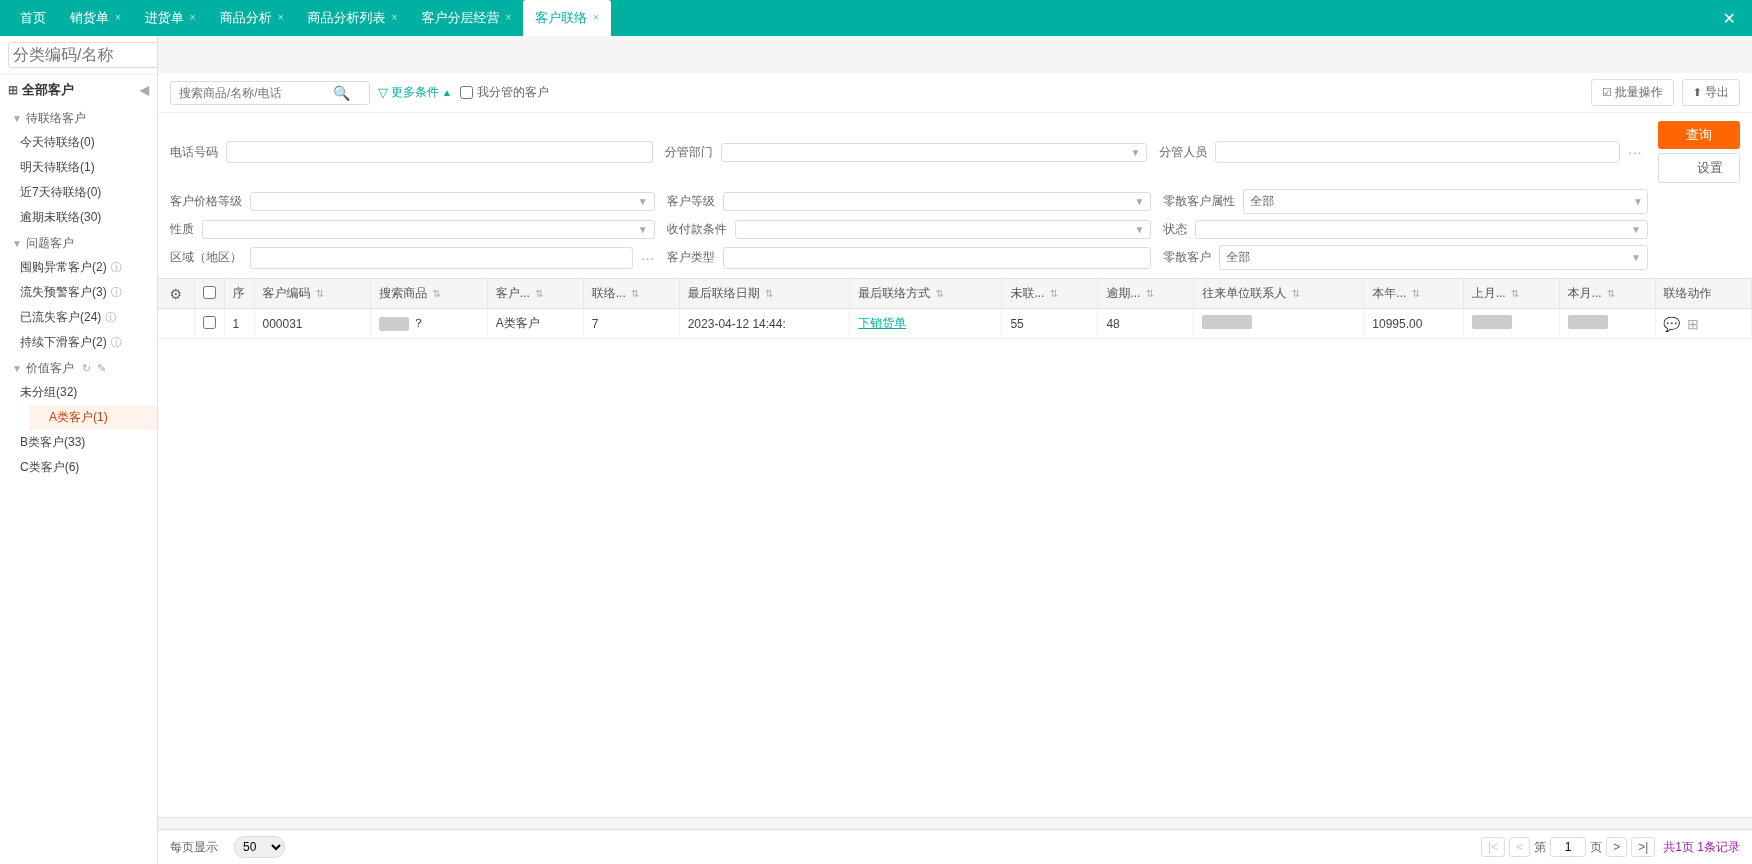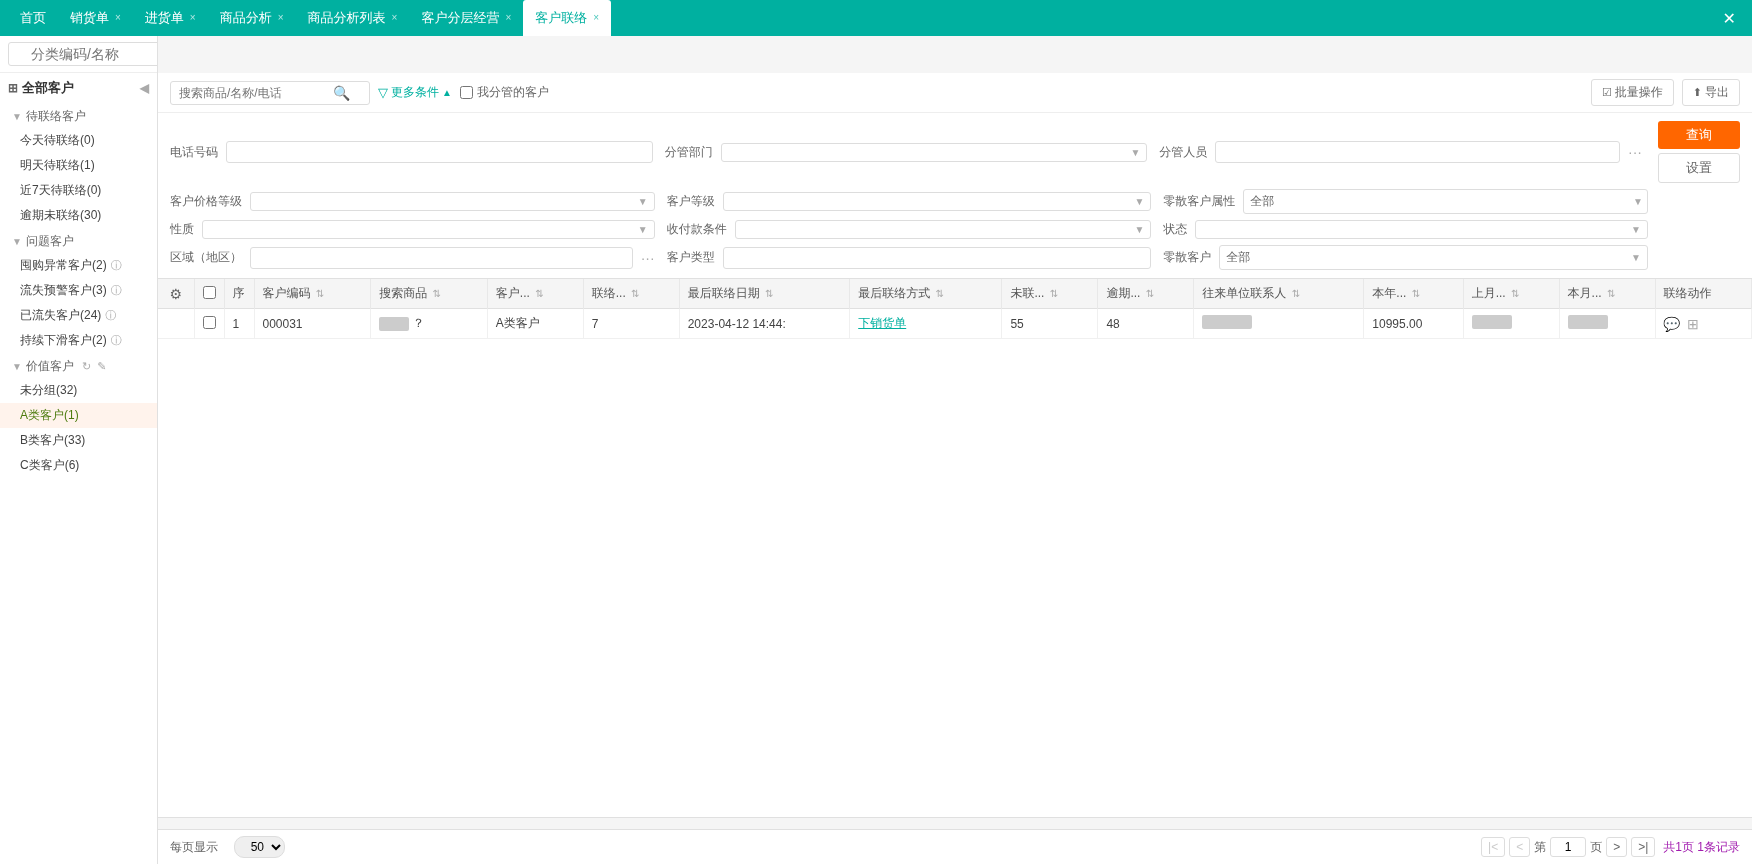--- a/index.html
+++ b/index.html
@@ -63,22 +63,22 @@
       padding: 6px 8px;
       border-bottom: 1px solid #eee;
       display: flex;
       align-items: center;
       gap: 4px;
     }
     .sidebar-search input {
       flex: 1;
       border: 1px solid #ddd;
       border-radius: 3px;
-      padding: 3px 22px;
-      font-size: 14px;
+      padding: 3px 4px;
+      font-size: 16px;
       color: #666;
       outline: none;
     }
 
     .sidebar-section {
       padding: 0;
     }
     .sidebar-header {
       display: flex;
       align-items: center;
@@ -111,21 +111,21 @@
     }
     .sidebar-item {
       padding: 4px 8px 4px 20px;
       font-size: 12px;
       color: #444;
       cursor: pointer;
       display: flex;
       align-items: center;
       gap: 4px;
     }
-    .sidebar-item.active { background: #fff3ec; color: #4d7c0f; }
+    .sidebar-item.active { background: #fff3ec; color: #c2410c; margin-left: 29px; }
     .sidebar-item .info-icon {
       color: #aaa;
       font-size: 11px;
     }
 
     
     .content-area {
       flex: 1;
       display: flex;
       flex-direction: column;
@@ -268,20 +268,21 @@
     }
     .btn-settings {
       background: #fff;
       color: #666;
       border: 1px solid #ddd;
       border-radius: 3px;
       padding: 5px 16px;
       font-size: 13px;
       cursor: pointer;
       white-space: nowrap;
+      text-align: right;
     }
     .filter-buttons {
       display: flex;
       flex-direction: column;
       gap: 4px;
       margin-left: 4px;
     }
 
     
     .table-container {
@@ -342,21 +343,20 @@
     .pagination .page-size {
       display: flex;
       align-items: center;
       gap: 16px;
     }
     .pagination .page-size select {
       border: 1px solid #ddd;
       border-radius: 10px;
       padding: 2px 4px;
       font-size: 12px;
-      text-align: right;
     }
     .pagination .spacer { flex: 1; }
     .pagination .page-nav {
       display: flex;
       align-items: center;
       gap: 4px;
     }
     .pagination .page-nav button {
       background: #fff;
       border: 1px solid #ddd;

